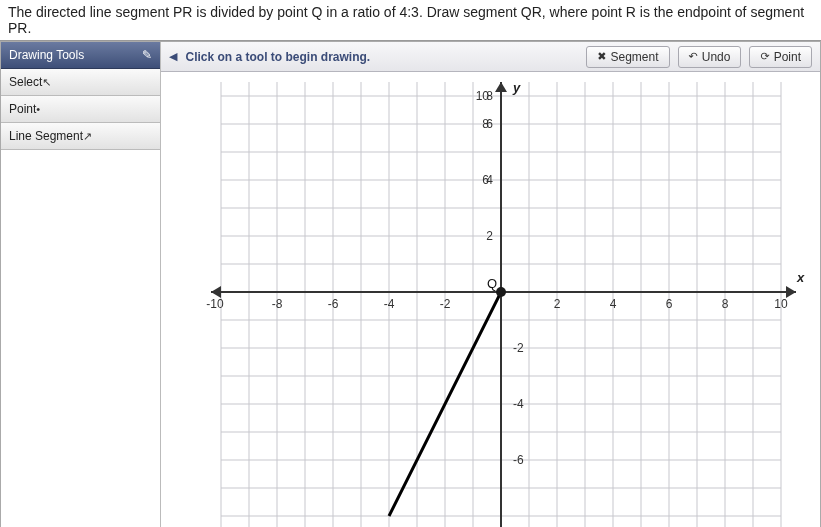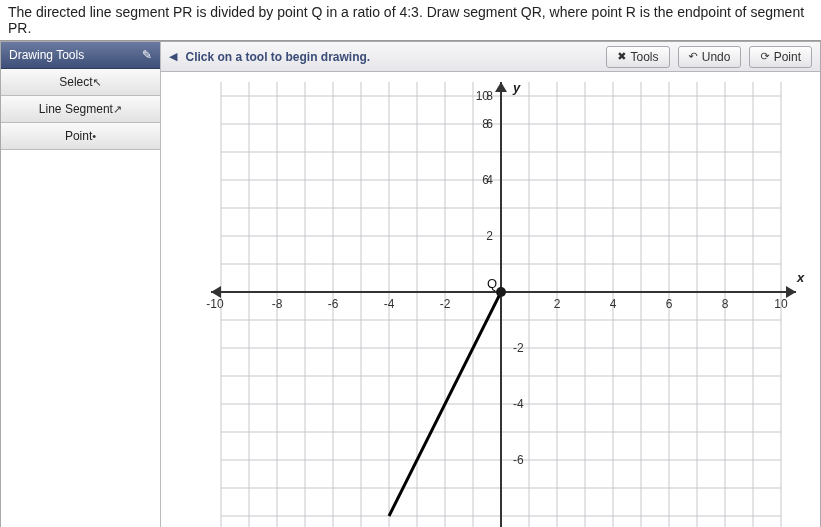--- a/index.html
+++ b/index.html
@@ -35,21 +35,21 @@
     background: linear-gradient(#6a7aa0, #3e4f78);
     color: #fff;
     font-size: 12px;
     padding: 6px 8px;
     border-bottom: 1px solid #2d3a5a;
   }
   .tool-header .gear { font-size: 12px; }
   .tool-row {
     display: flex;
     align-items: center;
-    justify-content: center;
+    justify-content: flex-start;
     background: linear-gradient(#fafafa, #e2e2e2);
     color: #222;
     font-size: 12px;
     padding: 6px 8px;
     border-bottom: 1px solid #bbb;
     cursor: pointer;
   }
   .tool-row .ticon { font-size: 11px; color:#333; }
   .canvas-area {
     flex: 1;
@@ -118,36 +118,36 @@
   <div class="tool-panel">
     <div class="tool-header">
       <span>Drawing Tools</span>
       <span class="gear">✎</span>
     </div>
     <div class="tool-row">
       <span>Select</span>
       <span class="ticon">↖</span>
     </div>
     <div class="tool-row">
+      <span>Point</span>
+      <span class="ticon">•</span>
+    </div>
+    <div class="tool-row">
       <span>Line Segment</span>
       <span class="ticon">↗</span>
-    </div>
-    <div class="tool-row">
-      <span>Point</span>
-      <span class="ticon">•</span>
     </div>
   </div>
 
   <div class="canvas-area">
     <div class="top-toolbar">
       <span class="hint-arrow">◀</span>
       <span class="hint-text">Click on a tool to begin drawing.</span>
       <div class="tb-btn">
         <span class="bicon">✖</span>
-        <span>Tools</span>
+        <span>Segment</span>
       </div>
       <div class="tb-btn">
         <span class="bicon">↶</span>
         <span>Undo</span>
       </div>
       <div class="tb-btn">
         <span class="bicon">⟳</span>
         <span>Point</span>
       </div>
     </div>

